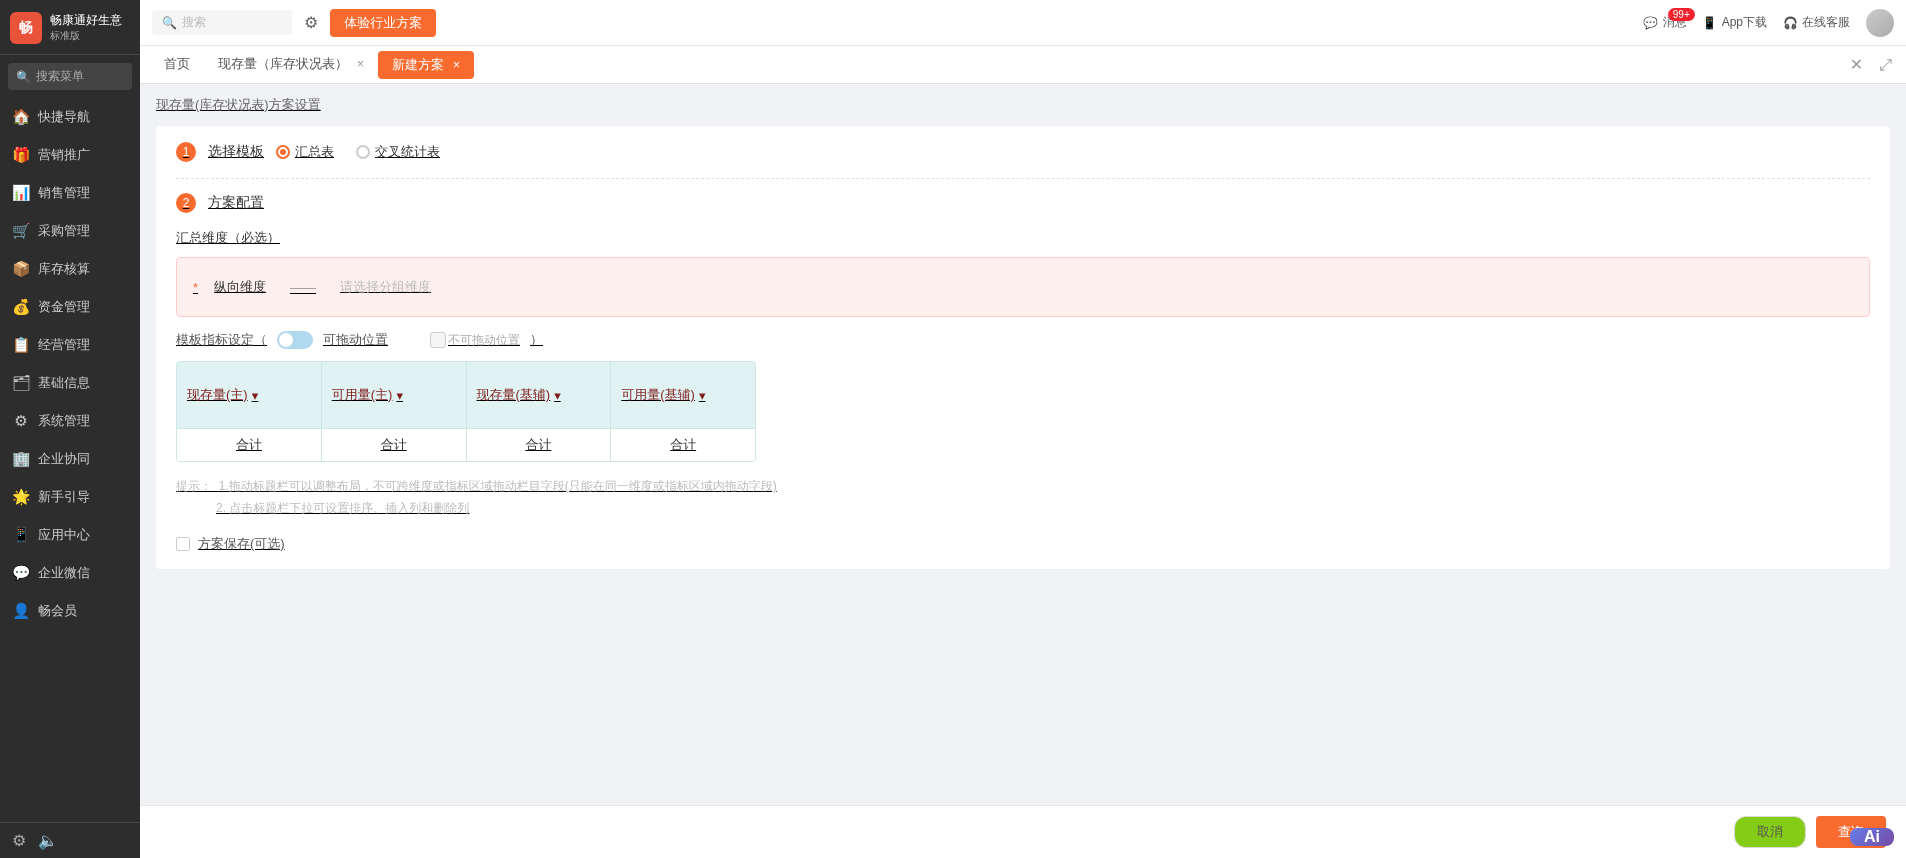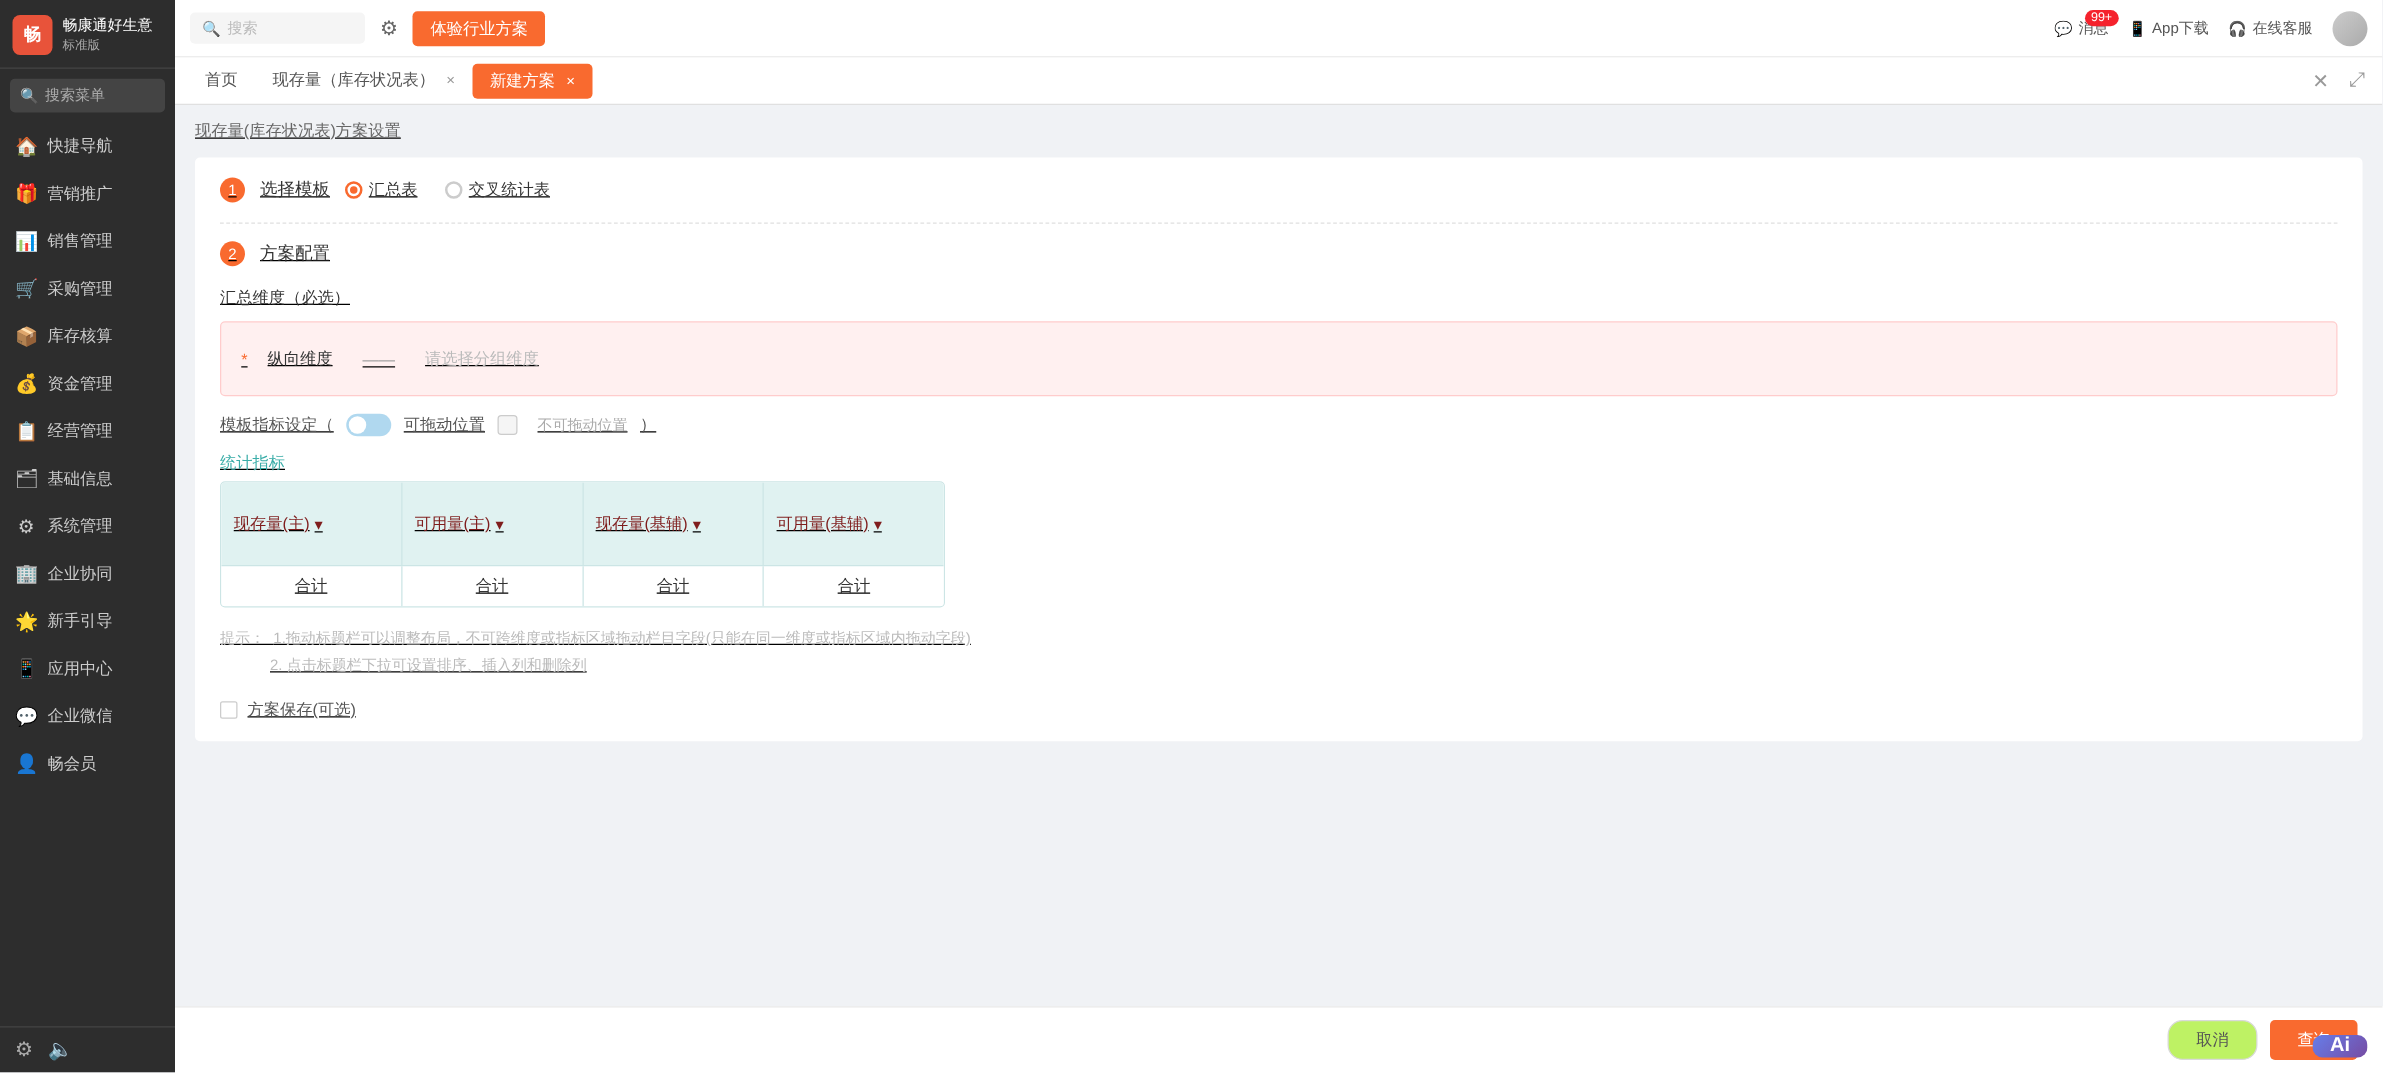--- a/index.html
+++ b/index.html
@@ -210,22 +210,22 @@
       cursor: pointer;
     }
     .indicator-toggle-dot {
       width: 14px; height: 14px;
       background: #fff;
       border-radius: 50%;
       position: absolute;
       top: 2px; left: 2px;
     }
     .indicator-off {
-      display: flex; align-items: center; gap: 16px;
-      color: #aaa; font-size: 12px;
+      display: flex; align-items: center; gap: 2px;
+      color: #aaa; font-size: 12px; margin-left: 32px;
     }
     .indicator-off-box {
       width: 16px; height: 16px;
       border: 1px solid #ccc;
       border-radius: 3px;
       background: #f5f5f5;
     }
 
     
     .stats-label { color: #3aada8; font-size: 13px; margin-bottom: 6px; }
@@ -274,21 +274,21 @@
       left: 140px;
       background: #fff;
       border-top: 1px solid #e8e8e8;
       padding: 10px 20px;
       display: flex;
       justify-content: flex-end;
       gap: 10px;
       z-index: 10;
     }
     .btn-cancel {
-      background: #bef264;
+      background: #84cc16;
       border: 1px solid #d9d9d9;
       border-radius: 12px;
       padding: 6px 22px;
       font-size: 13px;
       color: #555;
       cursor: pointer;
     }
     .btn-query {
       background: #f96a2f;
       border: none;
@@ -492,21 +492,20 @@
           <div class="indicator-toggle-dot"></div>
         </div>
         <span>可拖动位置</span>
         <div class="indicator-off">
           <div class="indicator-off-box"></div>
           <span>不可拖动位置</span>
         </div>
         <span>）</span>
       </div>
 
-      <div class="stats-label">统计指标</div>
       <div class="stats-table">
         <div class="stats-table-header">
           <div class="stats-th">
             <span>现存量(主)</span>
             <span>▾</span>
           </div>
           <div class="stats-th">
             <span>可用量(主)</span>
             <span>▾</span>
           </div>

